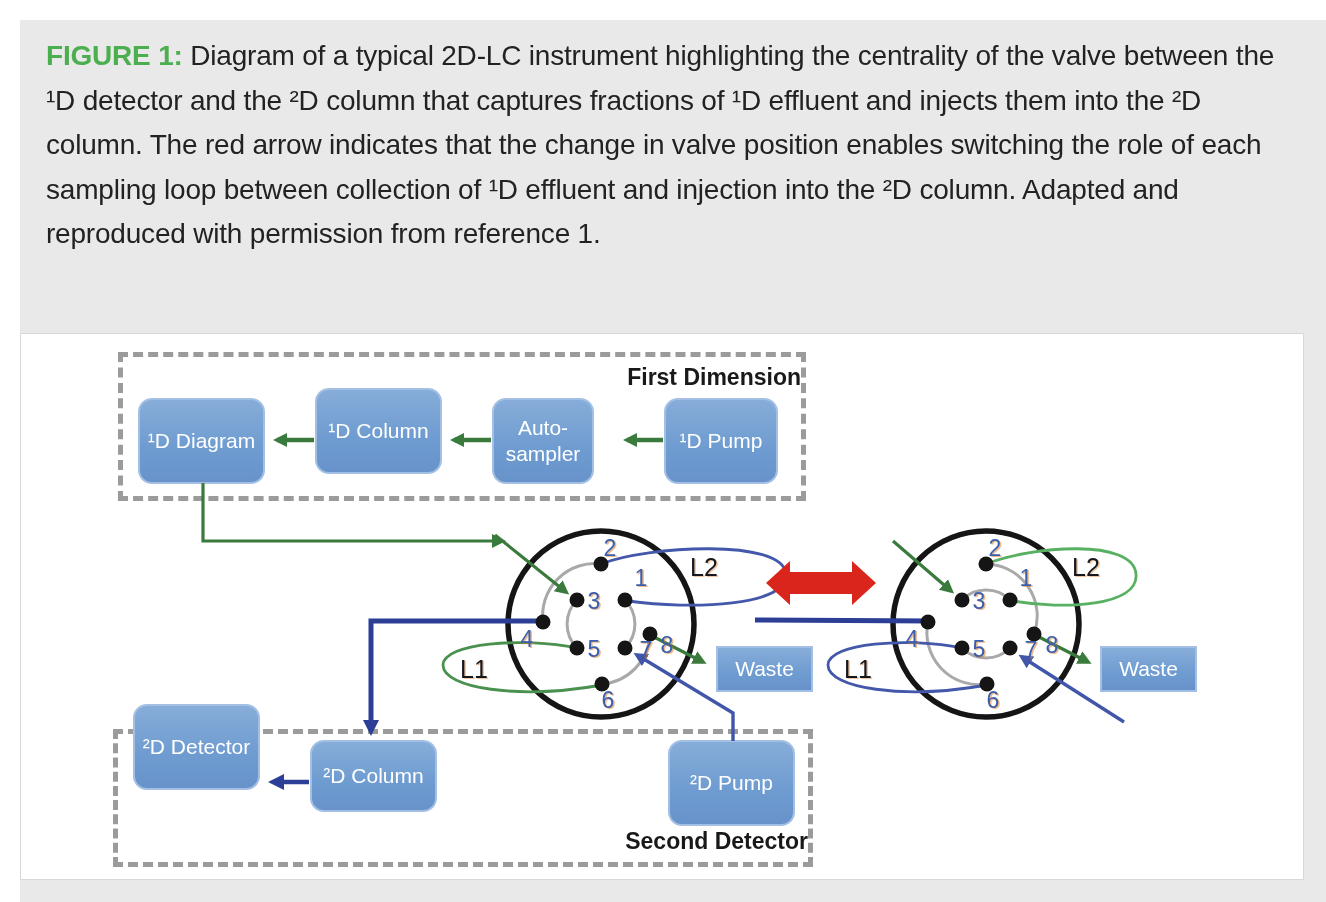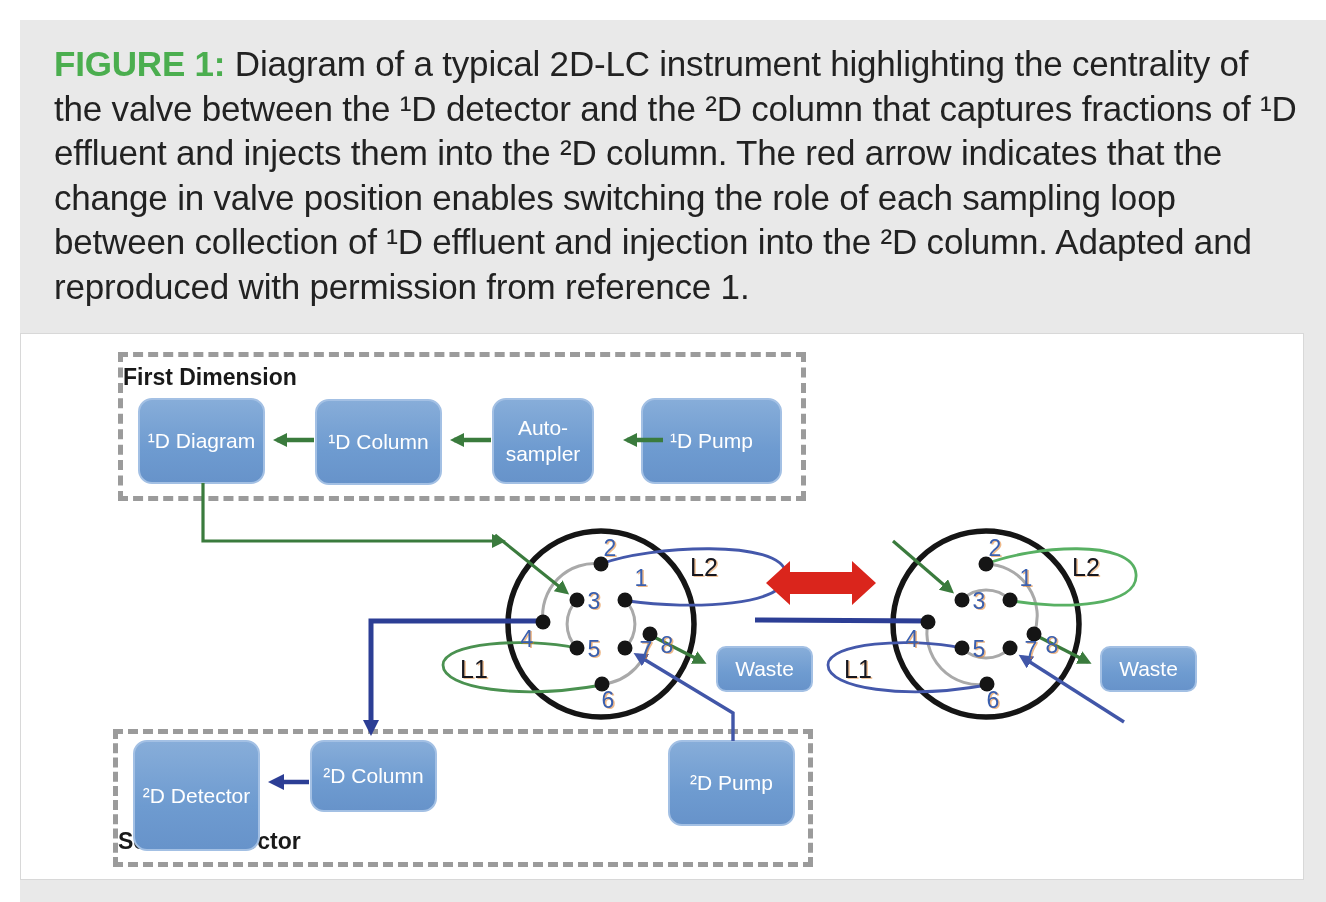--- a/index.html
+++ b/index.html
@@ -2,45 +2,45 @@
 <html><head>
 <meta charset="utf-8">
 <style>
   html,body{margin:0;padding:0}
   body{
     width:1326px;height:902px;position:relative;background:#ffffff;
     font-family:"Liberation Sans",sans-serif;overflow:hidden;
   }
   .fig-bg{position:absolute;left:20px;top:20px;width:1306px;height:882px;background:#e9e9e9;}
   .caption{
-    position:absolute;left:42px;top:30px;width:1250px;margin:12px;
-    font-size:35px;line-height:44.5px;color:#222;letter-spacing:-0.2px;
+    position:absolute;left:42px;top:30px;width:1250px;margin:4px;
+    font-size:28px;line-height:44.5px;color:#222;letter-spacing:-0.2px;
   }
   .cap-label{color:#4bae4f;font-weight:bold;}
   .panel{
     position:absolute;left:20px;top:333px;width:1284px;height:547px;
     background:#ffffff;border:1px solid #d8d8d8;box-sizing:border-box;
   }
   .dim-box{position:absolute;border:5px dashed #9b9b9b;box-sizing:border-box;}
   .dim-box.first{left:118px;top:352px;width:688px;height:149px;}
   .dim-box.second{left:113px;top:729px;width:700px;height:138px;}
   .dim-title{
-    position:absolute;left:0;right:0;text-align:left;
+    position:absolute;left:0;right:0;text-align:right;
     font-weight:bold;font-size:23px;color:#191919;
   }
   .dim-box.first .dim-title{top:7px;}
   .dim-box.second .dim-title{bottom:7px;}
   .comp{
     position:absolute;display:flex;align-items:center;justify-content:center;
     text-align:center;color:#fff;font-size:21px;line-height:26px;
     background:linear-gradient(180deg,#87add9 0%,#6e9bd0 60%,#6793ca 100%);
     border:2px solid #a3c0e4;border-radius:14px;box-sizing:border-box;
     padding:0 6px;
   }
-  .comp.waste{border-radius:10px;}
+  .comp.waste{border-radius:0;}
   svg.overlay{position:absolute;left:0;top:0;pointer-events:none;}
   .port-num{
     font-family:"Liberation Sans",sans-serif;font-size:23px;fill:#3a5fae;
     text-anchor:middle;text-shadow:1.5px 1px 0 rgba(224,126,38,.55);
   }
   .loop-label{
     font-family:"Liberation Sans",sans-serif;font-size:25px;fill:#17171f;
     text-anchor:middle;text-shadow:1.5px 1px 0 rgba(224,126,38,.45);
   }
 </style>
@@ -51,28 +51,28 @@
   <div class="fig-bg"></div>
 
   <p class="caption"><span class="cap-label">FIGURE 1:</span><span> Diagram of a typical 2D-LC instrument highlighting the centrality of the valve between the ¹D detector and the ²D column that captures fractions of ¹D effluent and injects them into the ²D column. The red arrow indicates that the change in valve position enables switching the role of each sampling loop between collection of ¹D effluent and injection into the ²D column. Adapted and reproduced with permission from reference 1.</span></p>
 
   <div class="panel"></div>
 
   <div class="dim-box first">
     <div class="dim-title">First Dimension</div>
   </div>
   <div class="comp" style="left:138px;top:398px;width:127px;height:86px">¹D Diagram</div>
-  <div class="comp" style="left:315px;top:399px;width:127px;height:86px">¹D Column</div>
+  <div class="comp" style="left:315px;top:388px;width:127px;height:86px">¹D Column</div>
   <div class="comp" style="left:492px;top:398px;width:102px;height:86px">Auto-sampler</div>
-  <div class="comp" style="left:641px;top:398px;width:141px;height:86px">¹D Pump</div>
+  <div class="comp" style="left:664px;top:398px;width:114px;height:86px">¹D Pump</div>
 
   <div class="dim-box second">
     <div class="dim-title">Second Detector</div>
   </div>
-  <div class="comp" style="left:133px;top:740px;width:127px;height:111px">²D Detector</div>
+  <div class="comp" style="left:133px;top:704px;width:127px;height:86px">²D Detector</div>
   <div class="comp" style="left:310px;top:740px;width:127px;height:72px">²D Column</div>
   <div class="comp" style="left:668px;top:740px;width:127px;height:86px">²D Pump</div>
 
   <div class="comp waste" style="left:716px;top:646px;width:97px;height:46px">Waste</div>
   <div class="comp waste" style="left:1100px;top:646px;width:97px;height:46px">Waste</div>
 
   <svg class="overlay" width="1326" height="902" viewBox="0 0 1326 902">
     <defs>
       <marker id="ag" markerUnits="userSpaceOnUse" markerWidth="18" markerHeight="16" refX="10" refY="7" orient="auto">
         <path d="M0,0 L14,7 L0,14 Z" fill="#3a7b3d"></path>

